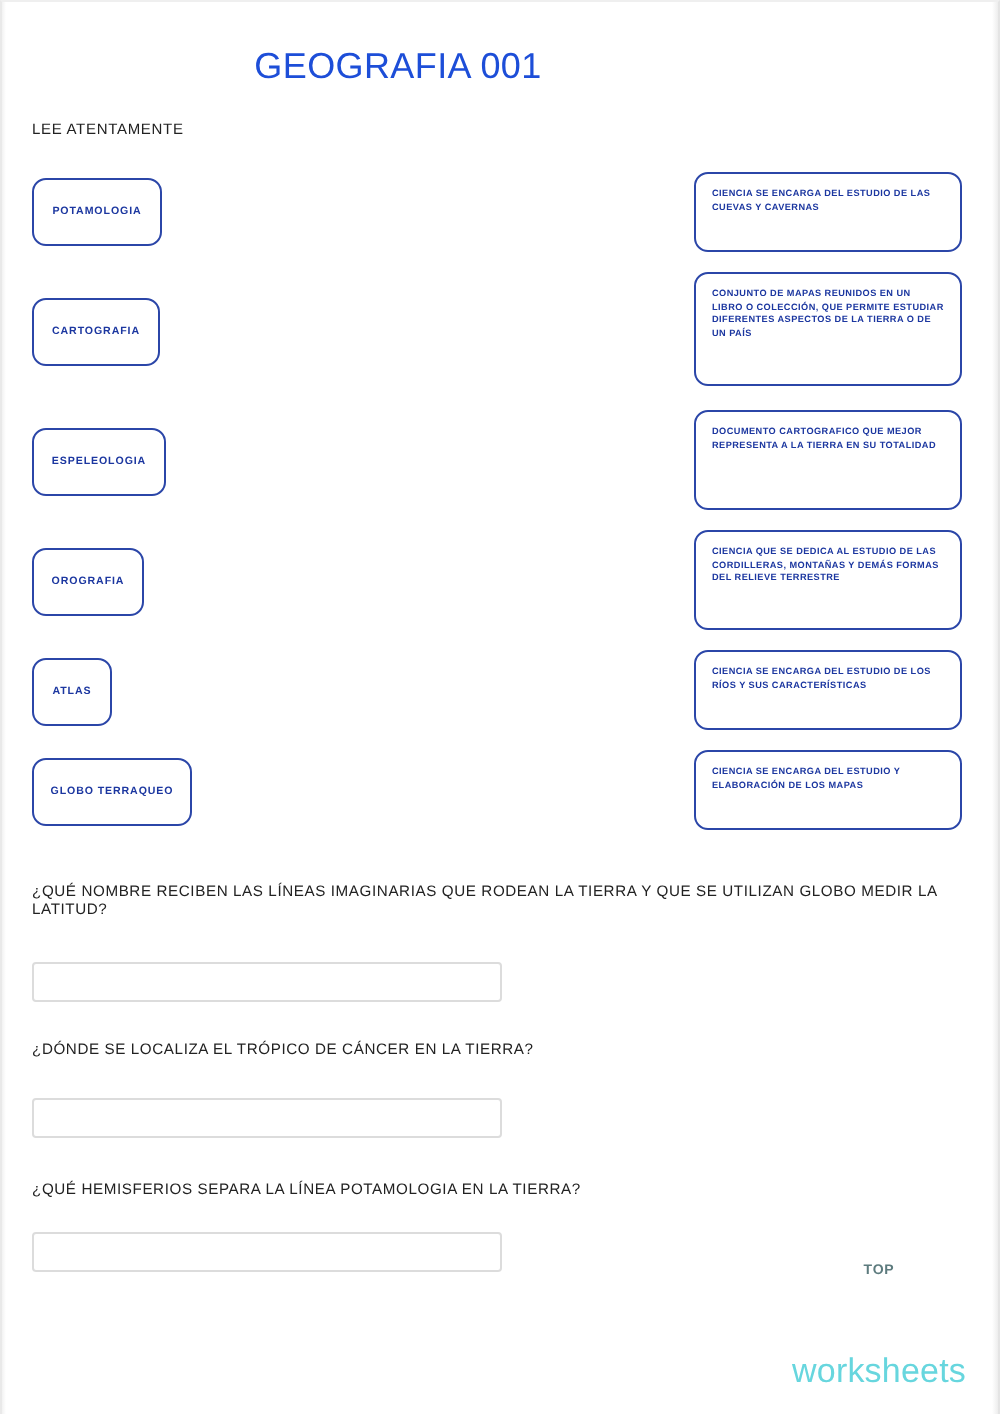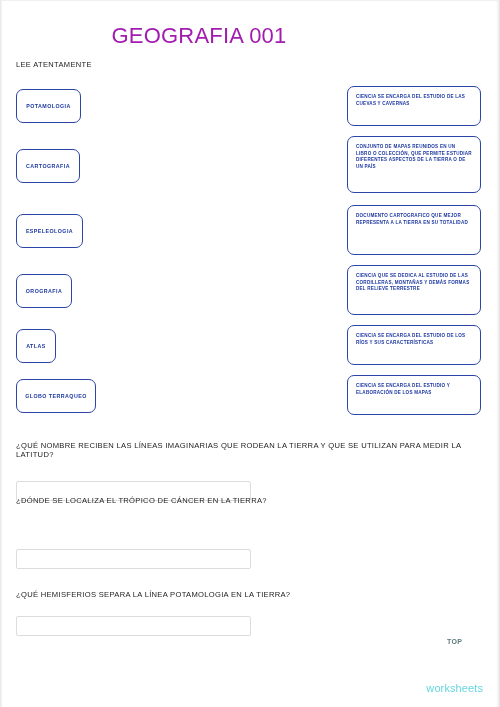--- a/index.html
+++ b/index.html
@@ -40,23 +40,23 @@
     width:3px; height:707px;
     background:linear-gradient(to left,#ededed,#ffffff);
   }
 
   .title {
     position: absolute;
     left: 0;
     top: 22px;
     width: 396px;
     text-align: center;
-    font-size: 22px;
+    font-size: 18px;
     font-weight: 400;
-    color: #a21caf;
+    color: #1d4ed8;
     letter-spacing: 0.2px;
   }
   .instruction {
     position: absolute;
     left: 15px;
     top: 59px;
     font-size: 7.5px;
     color: #222222;
     letter-spacing: 0.35px;
     text-align: right;
@@ -124,21 +124,21 @@
     text-align: center;
     line-height: 1.05;
   }
   .footer-top {
     font-size: 7px;
     font-weight: bold;
     color: #5d7b7e;
     letter-spacing: 0.4px;
   }
   .footer-ws {
-    font-size: 11px;
+    font-size: 17px;
     color: #67d6de;
     letter-spacing: 0.1px;
     margin-top: 38px;
   }
 </style>
 </head>
 <body>
 
 <div id="page">
 
@@ -186,24 +186,24 @@
   </div>
 
   <div class="def-box" style="left:346px; top:324px; width:134px; height:40px;">
     <span>CIENCIA SE ENCARGA DEL ESTUDIO DE LOS RÍOS Y SUS CARACTERÍSTICAS</span>
   </div>
 
   <div class="def-box" style="left:346px; top:374px; width:134px; height:40px;">
     <span>CIENCIA SE ENCARGA DEL ESTUDIO Y ELABORACIÓN DE LOS MAPAS</span>
   </div>
 
-  <div class="question" style="top:441px;">¿QUÉ NOMBRE RECIBEN LAS LÍNEAS IMAGINARIAS QUE RODEAN LA TIERRA Y QUE SE UTILIZAN PARA MEDIR LA LATITUD?</div>
+  <div class="question" style="top:441px;">¿QUÉ NOMBRE RECIBEN LAS LÍNEAS IMAGINARIAS QUE RODEAN LA TIERRA Y QUE SE UTILIZAN GLOBO MEDIR LA LATITUD?</div>
   <input class="answer-input" type="text" style="top: 480px;" placeholder="">
 
-  <div class="question" style="top:496px;">¿DÓNDE SE LOCALIZA EL TRÓPICO DE CÁNCER EN LA TIERRA?</div>
+  <div class="question" style="top:520px;">¿DÓNDE SE LOCALIZA EL TRÓPICO DE CÁNCER EN LA TIERRA?</div>
   <input class="answer-input" type="text" style="top: 548px;" placeholder="">
 
   <div class="question" style="top:590px;">¿QUÉ HEMISFERIOS SEPARA LA LÍNEA POTAMOLOGIA EN LA TIERRA?</div>
   <input class="answer-input" type="text" style="top: 615px;" placeholder="">
 
   <div class="footer-logo">
     <div class="footer-top">TOP</div>
     <div class="footer-ws">worksheets</div>
   </div>
 

